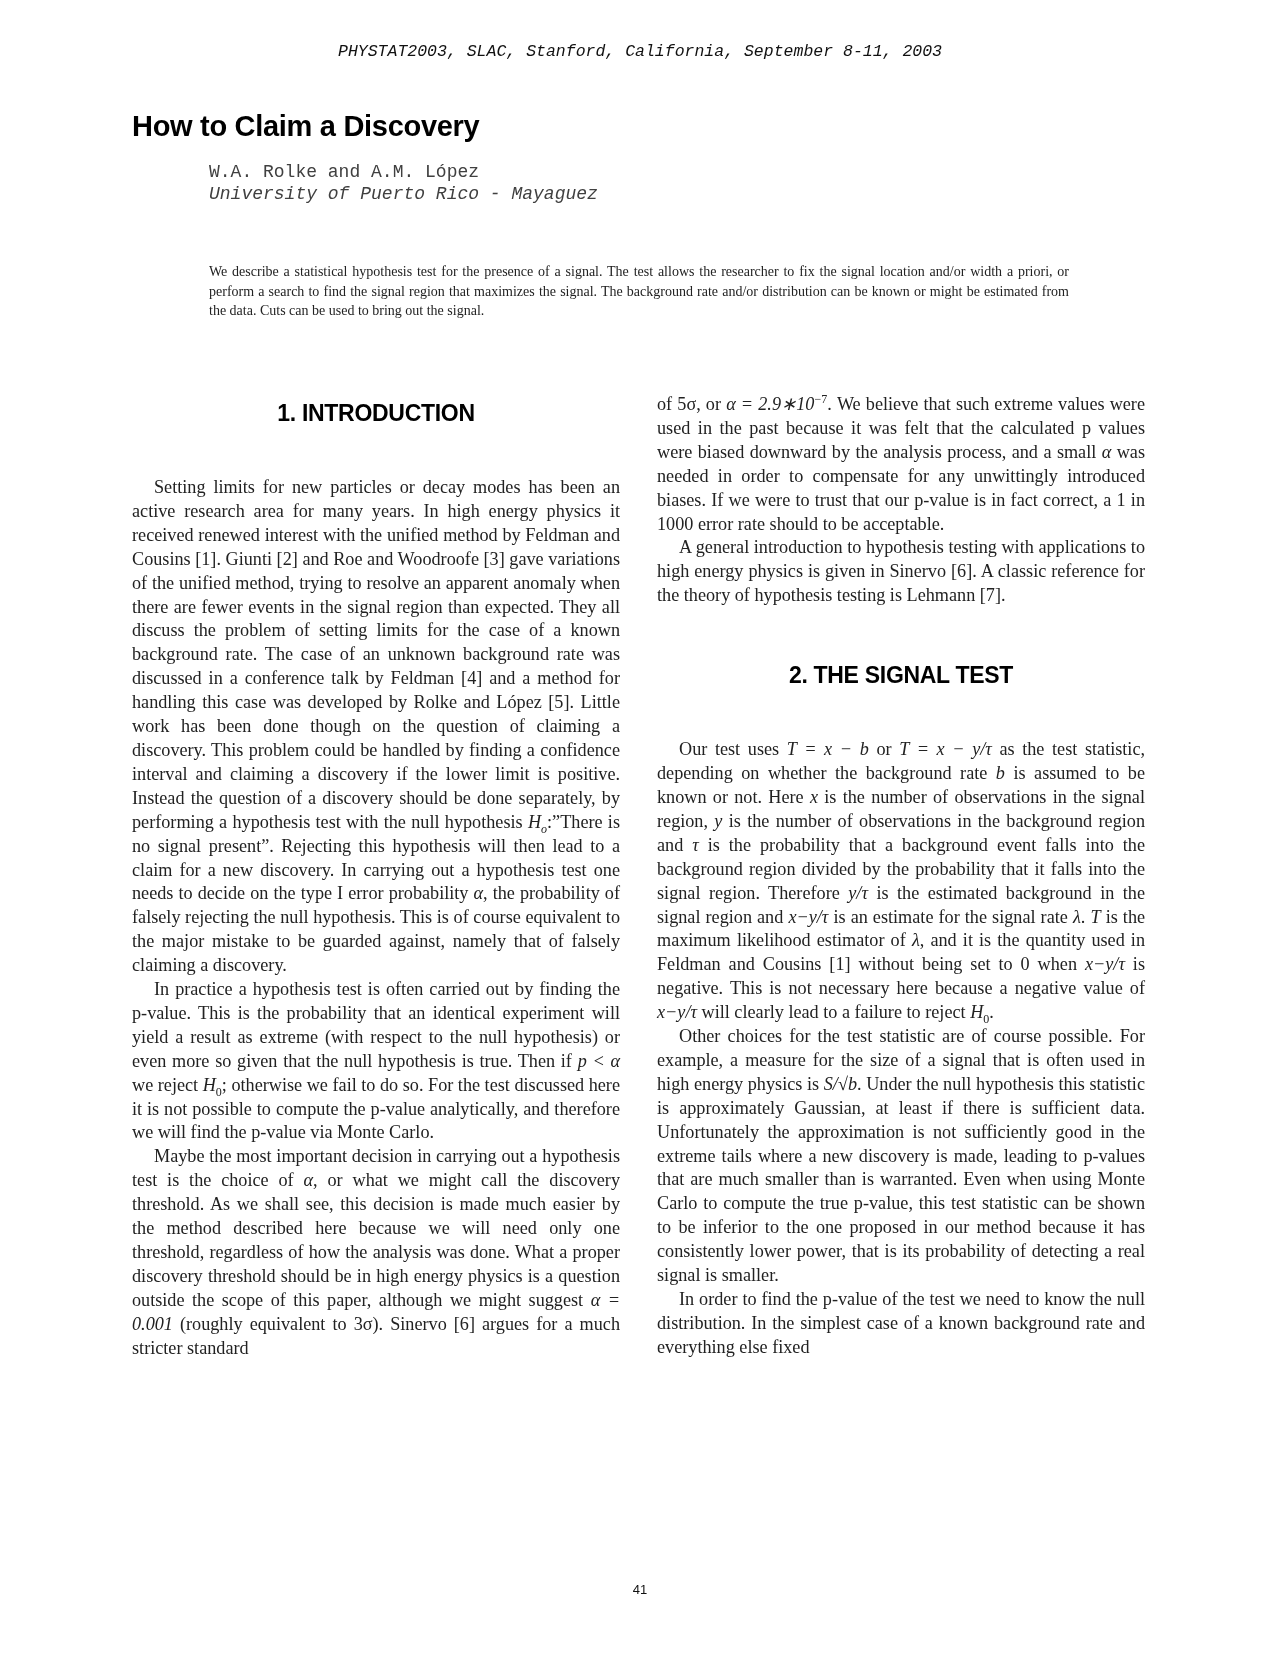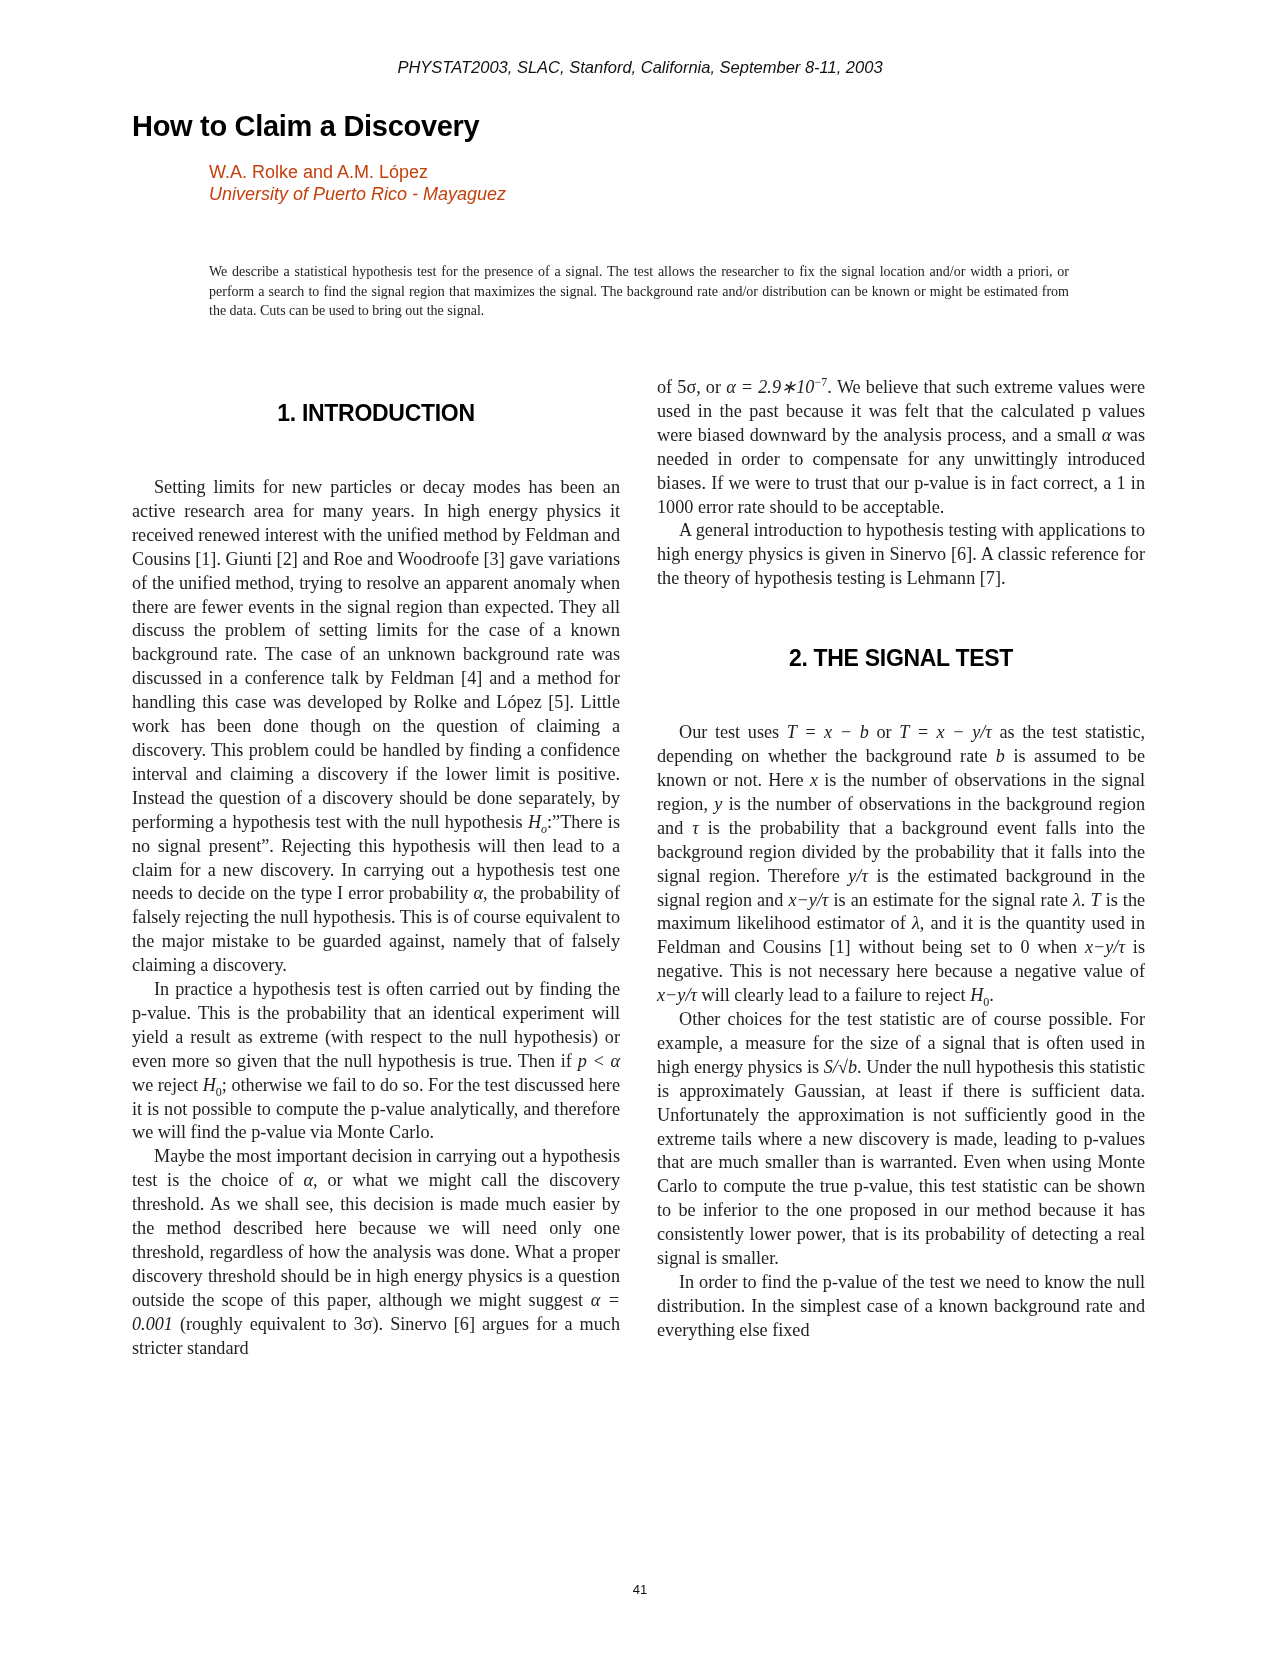--- a/index.html
+++ b/index.html
@@ -1,44 +1,44 @@
 <!DOCTYPE html>
 <html><head>
 <meta charset="utf-8">
 <style>
   html, body { margin: 0; padding: 0; background: #ffffff; }
   body { width: 1280px; height: 1656px; position: relative; overflow: hidden; color: #111; }
 
   #running-header {
-    position: absolute; top: 58px; left: 0; width: 1280px; text-align: center;
-    font-family: Liberation Sans, sans-serif; font-style: italic; font-size: 16.5px; color: #111;
+    position: absolute; top: 42px; left: 0; width: 1280px; text-align: center;
+    font-family: Liberation Mono, monospace; font-style: italic; font-size: 16.5px; color: #111;
   }
   #title {
     position: absolute; top: 110px; left: 132px;
     font-family: "Liberation Sans", sans-serif; font-weight: bold; font-size: 29px; letter-spacing: -0.3px; color: #000;
   }
   #authors {
     position: absolute; top: 161px; left: 209px;
-    font-family: Liberation Sans, sans-serif; font-size: 18px; line-height: 22px; color: #c2410c;
+    font-family: Liberation Mono, monospace; font-size: 18px; line-height: 22px; color: #404040;
   }
   #authors .affil { font-style: italic; }
 
   #abstract {
     position: absolute; top: 262px; left: 209px; width: 860px;
     font-family: "Liberation Serif", serif; font-size: 14px; line-height: 19.7px; color: #222;
     text-align: justify;
   }
 
   .column {
     position: absolute; width: 488px;
     font-family: "Liberation Serif", serif; font-size: 18.2px; line-height: 23.9px; color: #222;
     text-align: justify; hyphens: manual;
   }
   #col-left { left: 132px; top: 390px; }
-  #col-right { left: 657px; top: 376px; }
+  #col-right { left: 657px; top: 393px; }
 
   .section-heading {
     font-family: "Liberation Sans", sans-serif; font-weight: bold; font-size: 23px; color: #000;
     letter-spacing: -0.3px; margin: 8px; line-height: 30px; text-align: center;
   }
   p { margin: 0; text-indent: 22px; }
   p.noindent { text-indent: 0; }
   .m { font-style: italic; }
   sup { font-size: 12px; line-height: 0; }
   sub { font-size: 12px; line-height: 0; }

